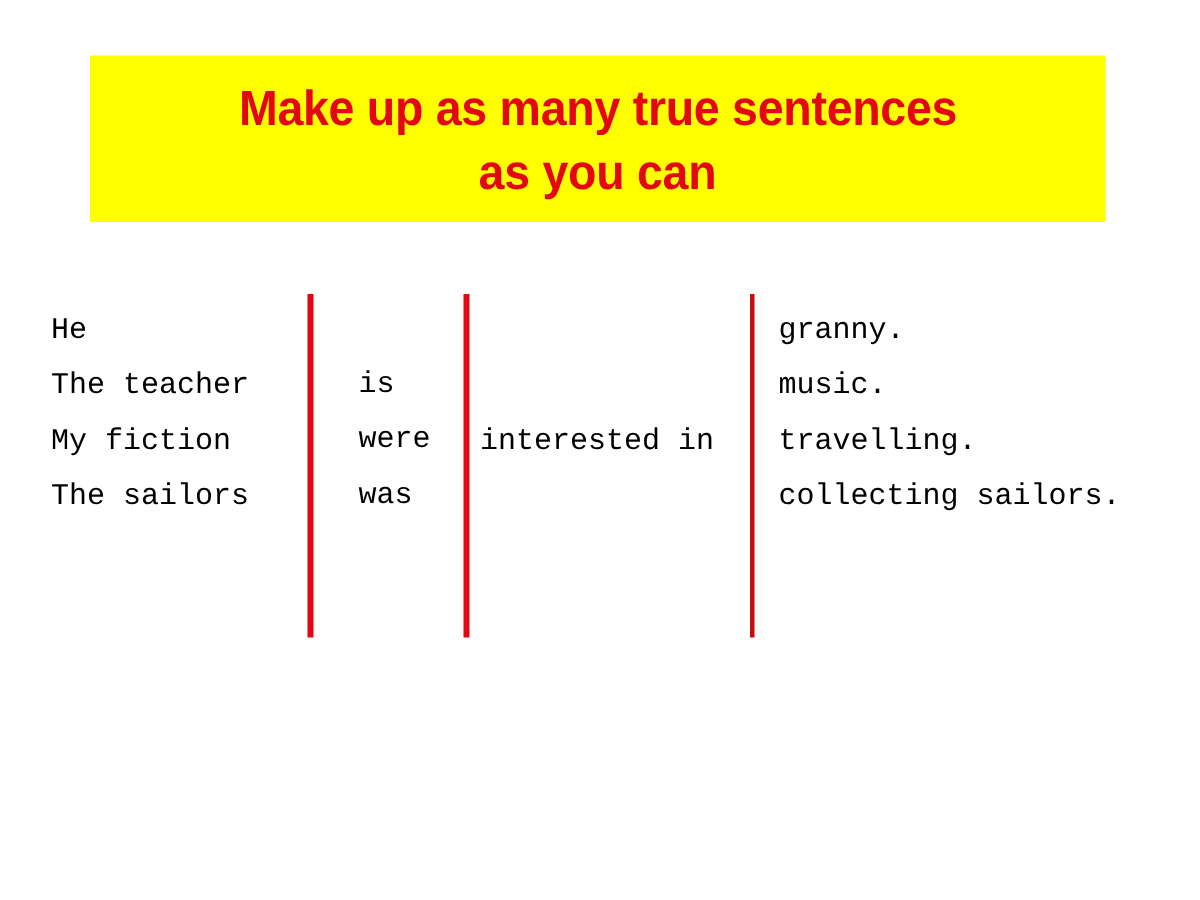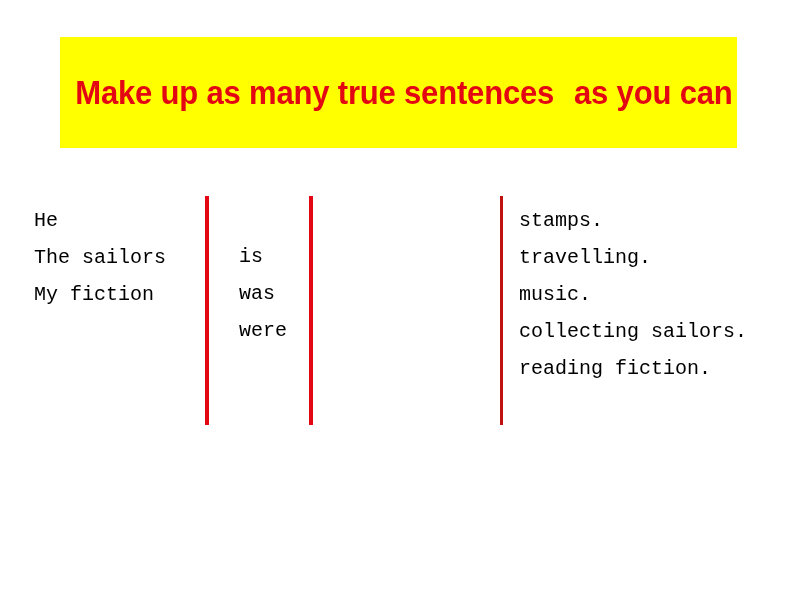--- a/index.html
+++ b/index.html
@@ -23,21 +23,21 @@
 
   
   #title-banner {
     position: absolute;
     left: 60px;
     top: 37px;
     width: 677px;
     height: 111px;
     background: #ffff00;
     display: flex;
-    flex-direction: row;
+    flex-direction: column;
     align-items: center;
     justify-content: center;
     text-align: center;
   }
   .title-line {
     color: #e30613;
     font-family: "Liberation Sans", sans-serif;
     font-weight: bold;
     font-size: 33px;
     line-height: 43px;
@@ -97,34 +97,39 @@
   </div>
 
   <div id="table-area">
 
     <div class="divider" id="divider-1"></div>
     <div class="divider" id="divider-2"></div>
     <div class="divider" id="divider-3"></div>
 
     <div class="col" id="col-subjects">
       <div class="cell">He</div>
+      <div class="cell">The teacher</div>
+      <div class="cell">My fiction</div>
       <div class="cell">The sailors</div>
-      <div class="cell">My fiction</div>
     </div>
 
     <div class="col" id="col-verbs">
       <div class="cell empty">&nbsp;</div>
       <div class="cell">is</div>
+      <div class="cell">were</div>
       <div class="cell">was</div>
-      <div class="cell">were</div>
     </div>
 
+    <div class="col" id="col-phrase">
+      <div class="cell empty">&nbsp;</div>
+      <div class="cell empty">&nbsp;</div>
+      <div class="cell">interested in</div>
+    </div>
 
     <div class="col" id="col-objects">
-      <div class="cell">stamps.</div>
+      <div class="cell">granny.</div>
+      <div class="cell">music.</div>
       <div class="cell">travelling.</div>
-      <div class="cell">music.</div>
       <div class="cell">collecting sailors.</div>
-      <div class="cell">reading fiction.</div>
     </div>
 
   </div>
 </div>
 
 </body></html>

